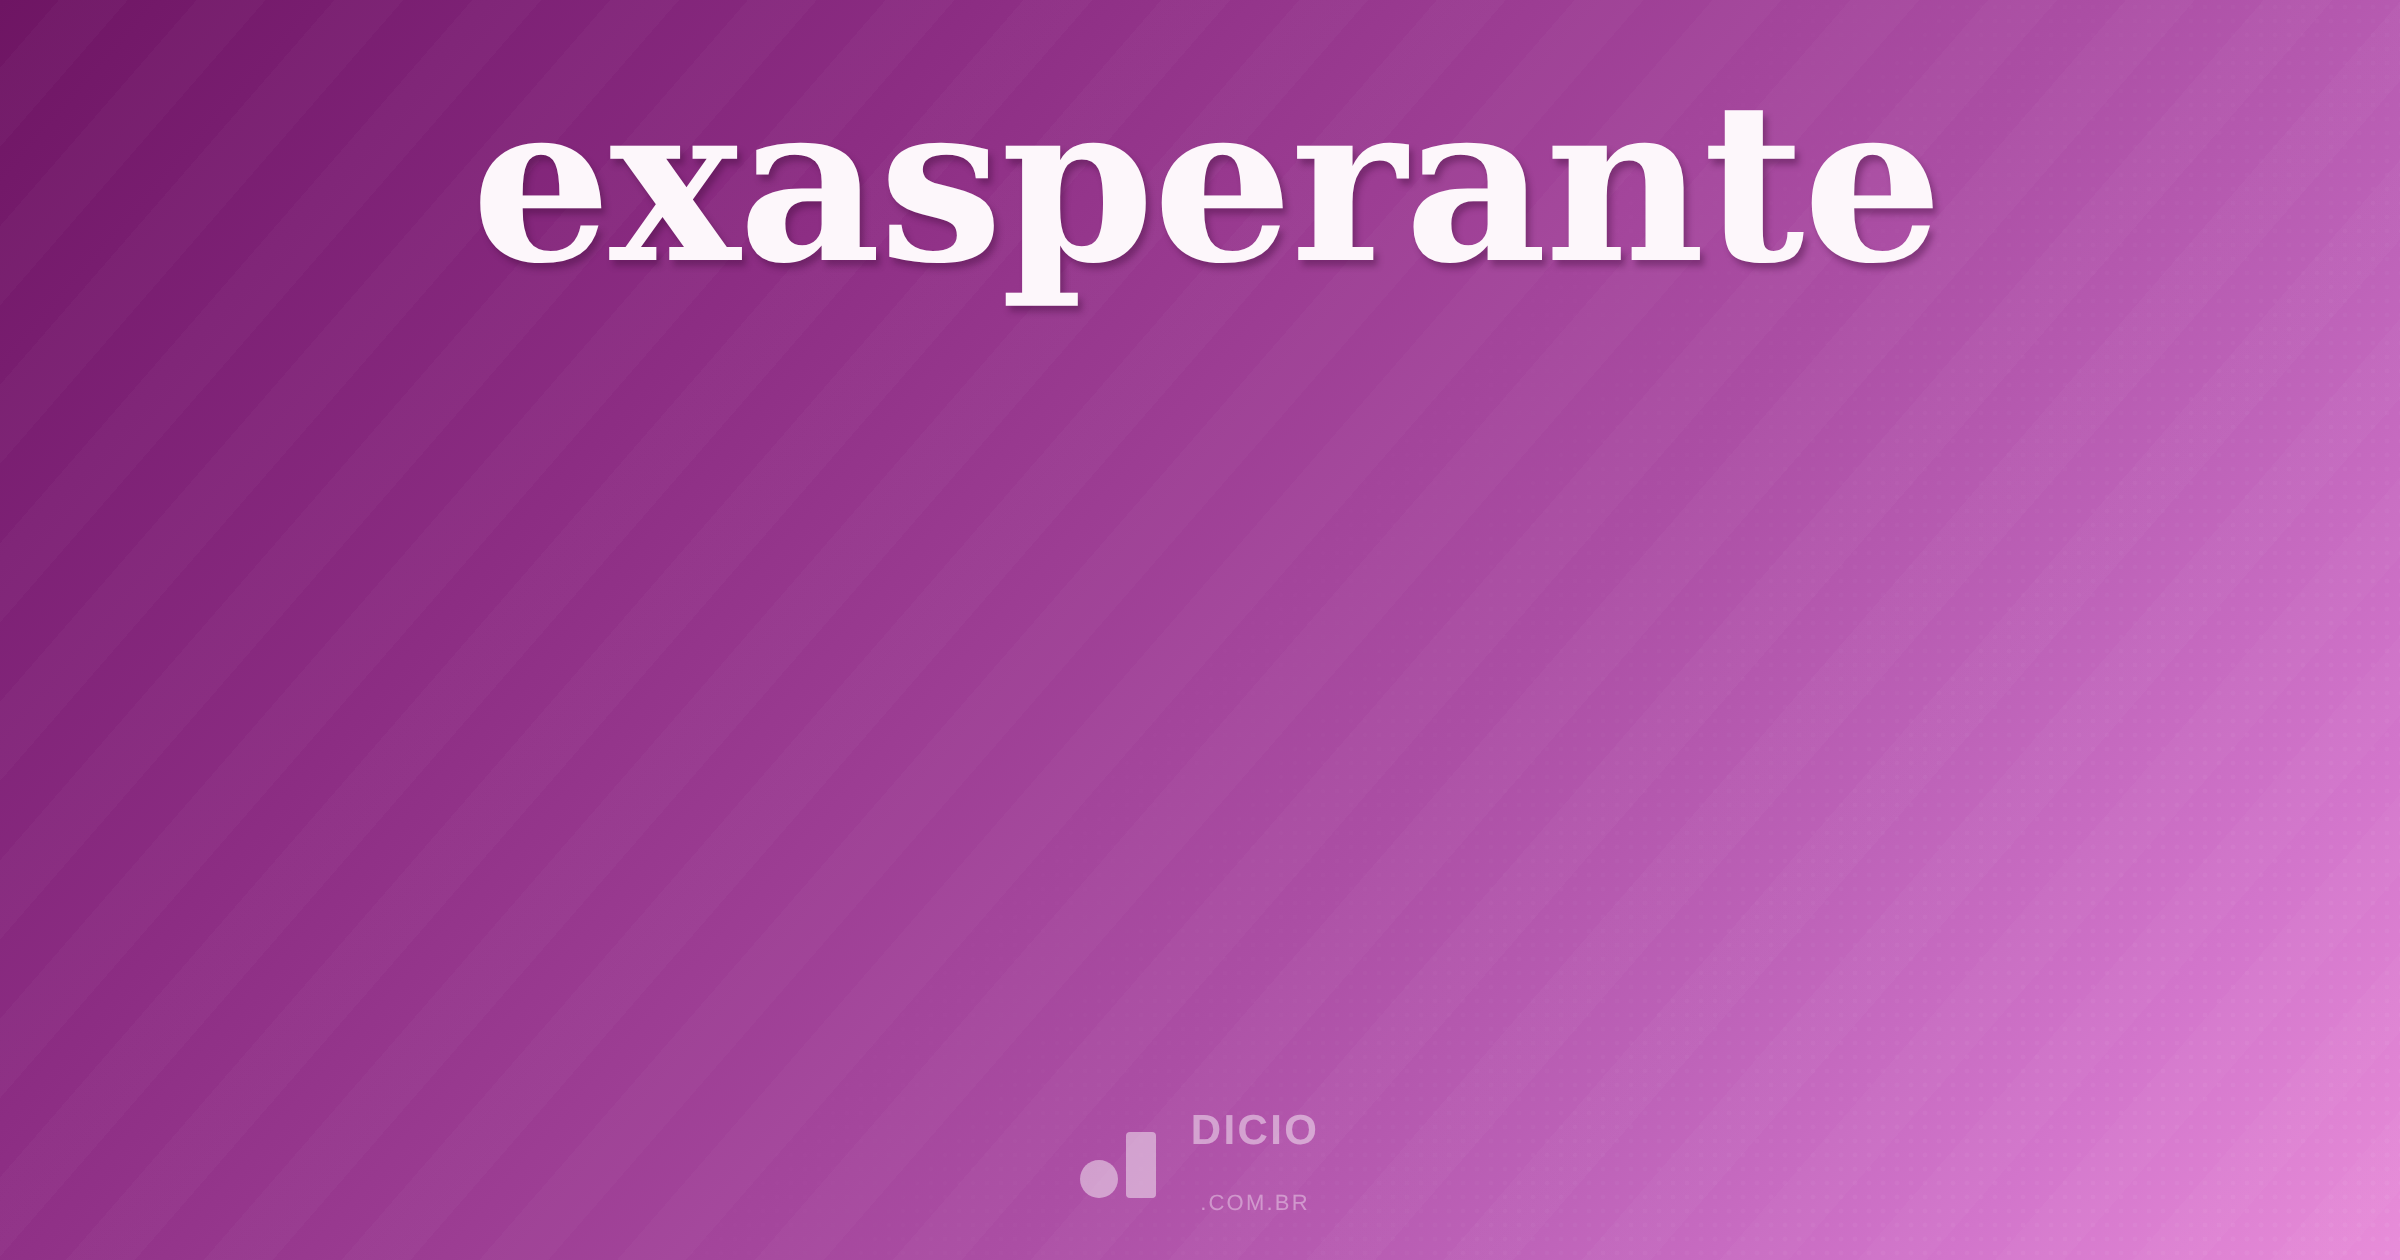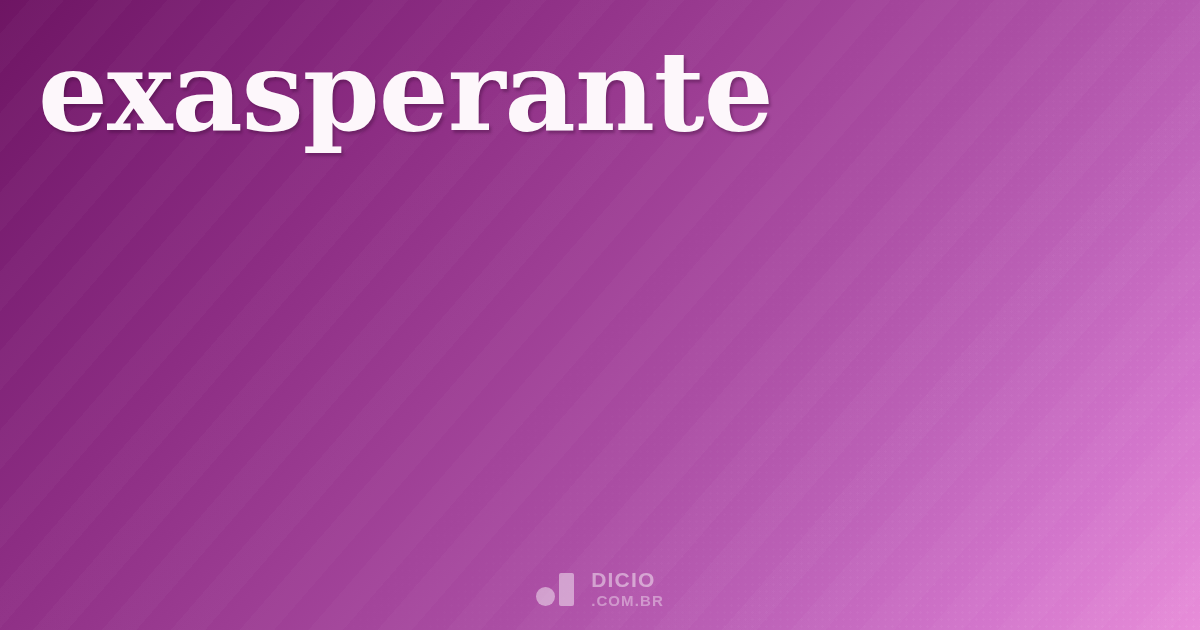--- a/index.html
+++ b/index.html
@@ -48,20 +48,21 @@
     -webkit-mask-image: linear-gradient(131deg, rgba(0,0,0,0) 45%, rgba(0,0,0,0.9) 100%);
     mask-image: linear-gradient(131deg, rgba(0,0,0,0) 45%, rgba(0,0,0,0.9) 100%);
     opacity: .55;
     pointer-events: none;
   }
 
   .content {
     position: relative;
     z-index: 2;
     height: 100%;
+    text-align: center;
   }
 
   .word-title {
     position: absolute;
     left: 38px;
     top: 30px;
     width: 1130px;
     margin: 0;
     font-family: "DejaVu Serif", serif;
     font-weight: 700;
@@ -132,25 +133,25 @@
   }
   .brand-name {
     font-family: "Liberation Sans", sans-serif;
     font-weight: 700;
     font-size: 21px;
     letter-spacing: 1.2px;
     color: #ffffff;
   }
   .brand-tld {
     font-family: "Liberation Sans", sans-serif;
-    font-weight: 700;
-    font-size: 15px;
+    font-weight: 400;
+    font-size: 11px;
     letter-spacing: 1.1px;
     color: rgba(255,255,255,0.82);
-    margin-top: 3px;
+    margin-top: 21px;
   }
 </style>
 </head>
 <body>
 
 <div class="card">
 
   <div class="band-overlay"></div>
   <div class="dot-overlay"></div>
 

